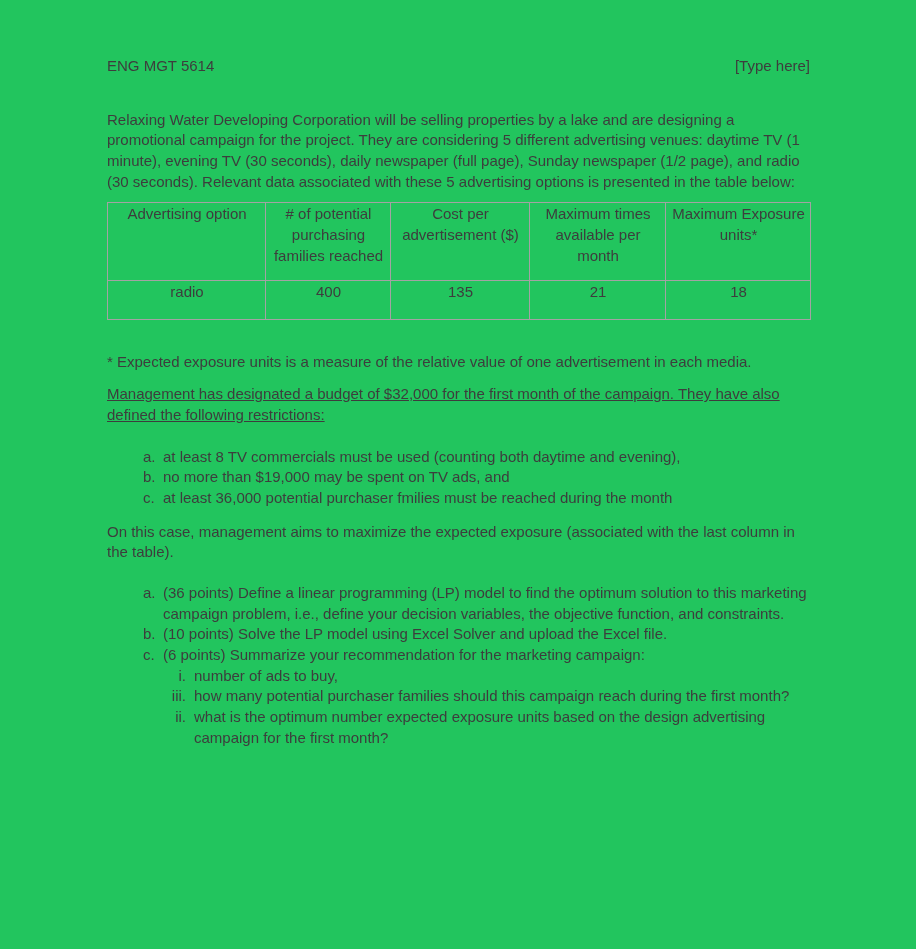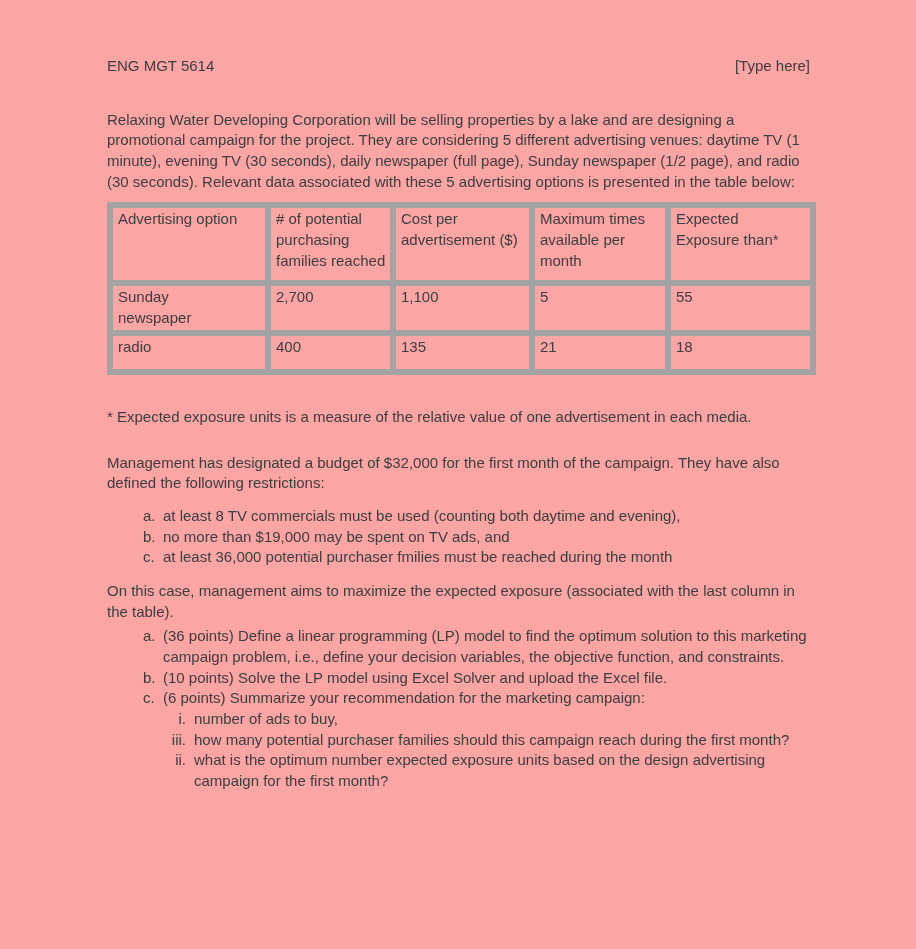--- a/index.html
+++ b/index.html
@@ -5,49 +5,49 @@
   * { margin: 0; padding: 0; box-sizing: border-box; }
   html, body { background: #ffffff; }
   body {
     font-family: "Liberation Sans", sans-serif;
     color: #3d3d3d;
   }
   .page {
     position: relative;
     width: 916px;
     height: 949px;
-    background: #fca5a5;
+    background: #22c55e;
     padding: 56px 106px 30px 107px;
     font-size: 15px;
     line-height: 1.38;
     overflow: hidden;
   }
   .header-row {
     display: flex;
     justify-content: space-between;
     align-items: flex-start;
     margin-bottom: 33px;
   }
   .para { margin-bottom: 11px; }
   .intro { margin-bottom: 10px; }
-  .footnote { margin-bottom: 25px; }
-  .budget { margin-bottom: 12px; }
-  .aim { margin-bottom: 4px; }
+  .footnote { margin-bottom: 11px; }
+  .budget { margin-bottom: 21px; text-decoration: underline; }
+  .aim { margin-bottom: 20px; }
 
   table.data-table {
     border-collapse: collapse;
     table-layout: fixed;
     width: 703px;
     margin-bottom: 32px;
   }
   table.data-table th,
   table.data-table td {
-    border: 6px solid #a3a3a3;
+    border: 1px solid #a3a3a3;
     vertical-align: top;
-    text-align: left;
+    text-align: center;
     font-weight: normal;
     padding: 1px 4px 1px 5px;
     white-space: pre-line;
     overflow: hidden;
   }
   table.data-table th { height: 78px; }
   tr.row-std  { height: 20px; }
   tr.row-tall { height: 39px; }
 
   .list { margin-bottom: 13px; }
@@ -93,32 +93,24 @@
       <col style="width:139px">
       <col style="width:136px">
       <col style="width:145px">
     </colgroup>
     <thead>
       <tr>
         <th>Advertising option</th>
         <th># of potential purchasing families reached</th>
         <th>Cost per advertisement ($)</th>
         <th>Maximum times available per month</th>
-        <th>Expected Exposure than*</th>
+        <th>Maximum Exposure units*</th>
       </tr>
     </thead>
     <tbody>
-      <tr class="row-tall">
-        <td>Sunday
-newspaper</td>
-        <td>2,700</td>
-        <td>1,100</td>
-        <td>5</td>
-        <td>55</td>
-      </tr>
       <tr class="row-tall">
         <td>radio</td>
         <td>400</td>
         <td>135</td>
         <td>21</td>
         <td>18</td>
       </tr>
     </tbody>
   </table>
 

